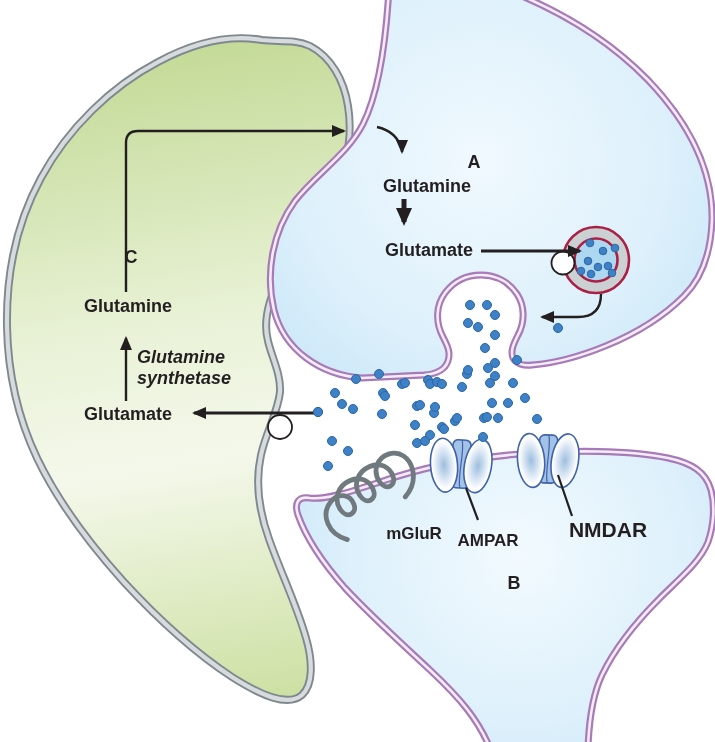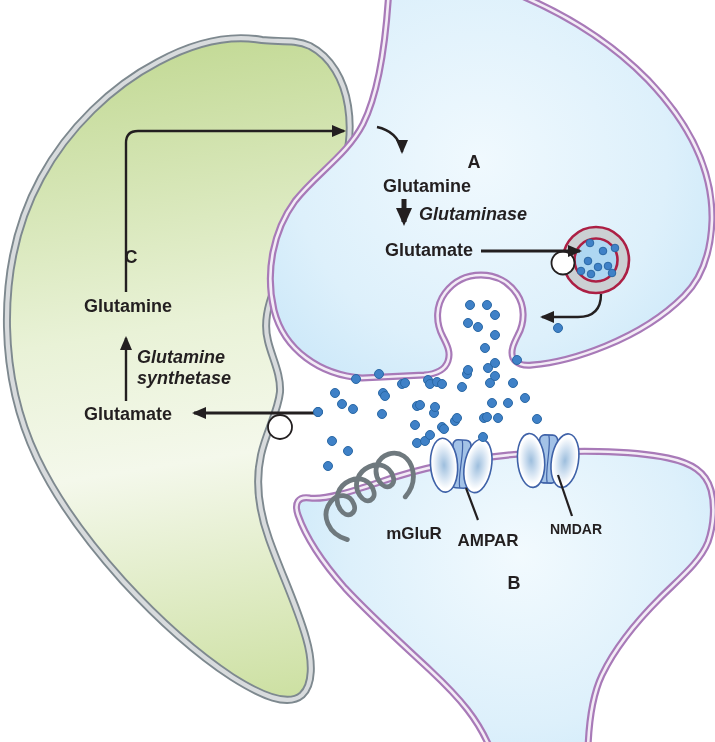--- a/index.html
+++ b/index.html
@@ -220,19 +220,18 @@
   <div class="lbl bold" style="left:514px;top:583px;">B</div>
 
   <div class="lbl" style="left:128px;top:306px;">Glutamine</div>
   <div class="lbl block ital" style="left:137px;top:347px;">
     <div>Glutamine</div>
     <div>synthetase</div>
   </div>
   <div class="lbl" style="left:128px;top:414px;">Glutamate</div>
 
   <div class="lbl" style="left:427px;top:186px;">Glutamine</div>
-  <div class="lbl ital leftAnchor" style="left:419px;top:214px;">Glutaminase</div>
   <div class="lbl" style="left:429px;top:250px;">Glutamate</div>
 
   <div class="lbl" style="left:414px;top:533px;font-size:17px;">mGluR</div>
   <div class="lbl" style="left:488px;top:540px;font-size:17px;">AMPAR</div>
-  <div class="lbl" style="left:576px;top:529px;font-size:14px;text-align:center;">NMDAR</div>
+  <div class="lbl" style="left:608px;top:529px;font-size:21px;text-align:center;">NMDAR</div>
 </div>
 
 </body></html>

